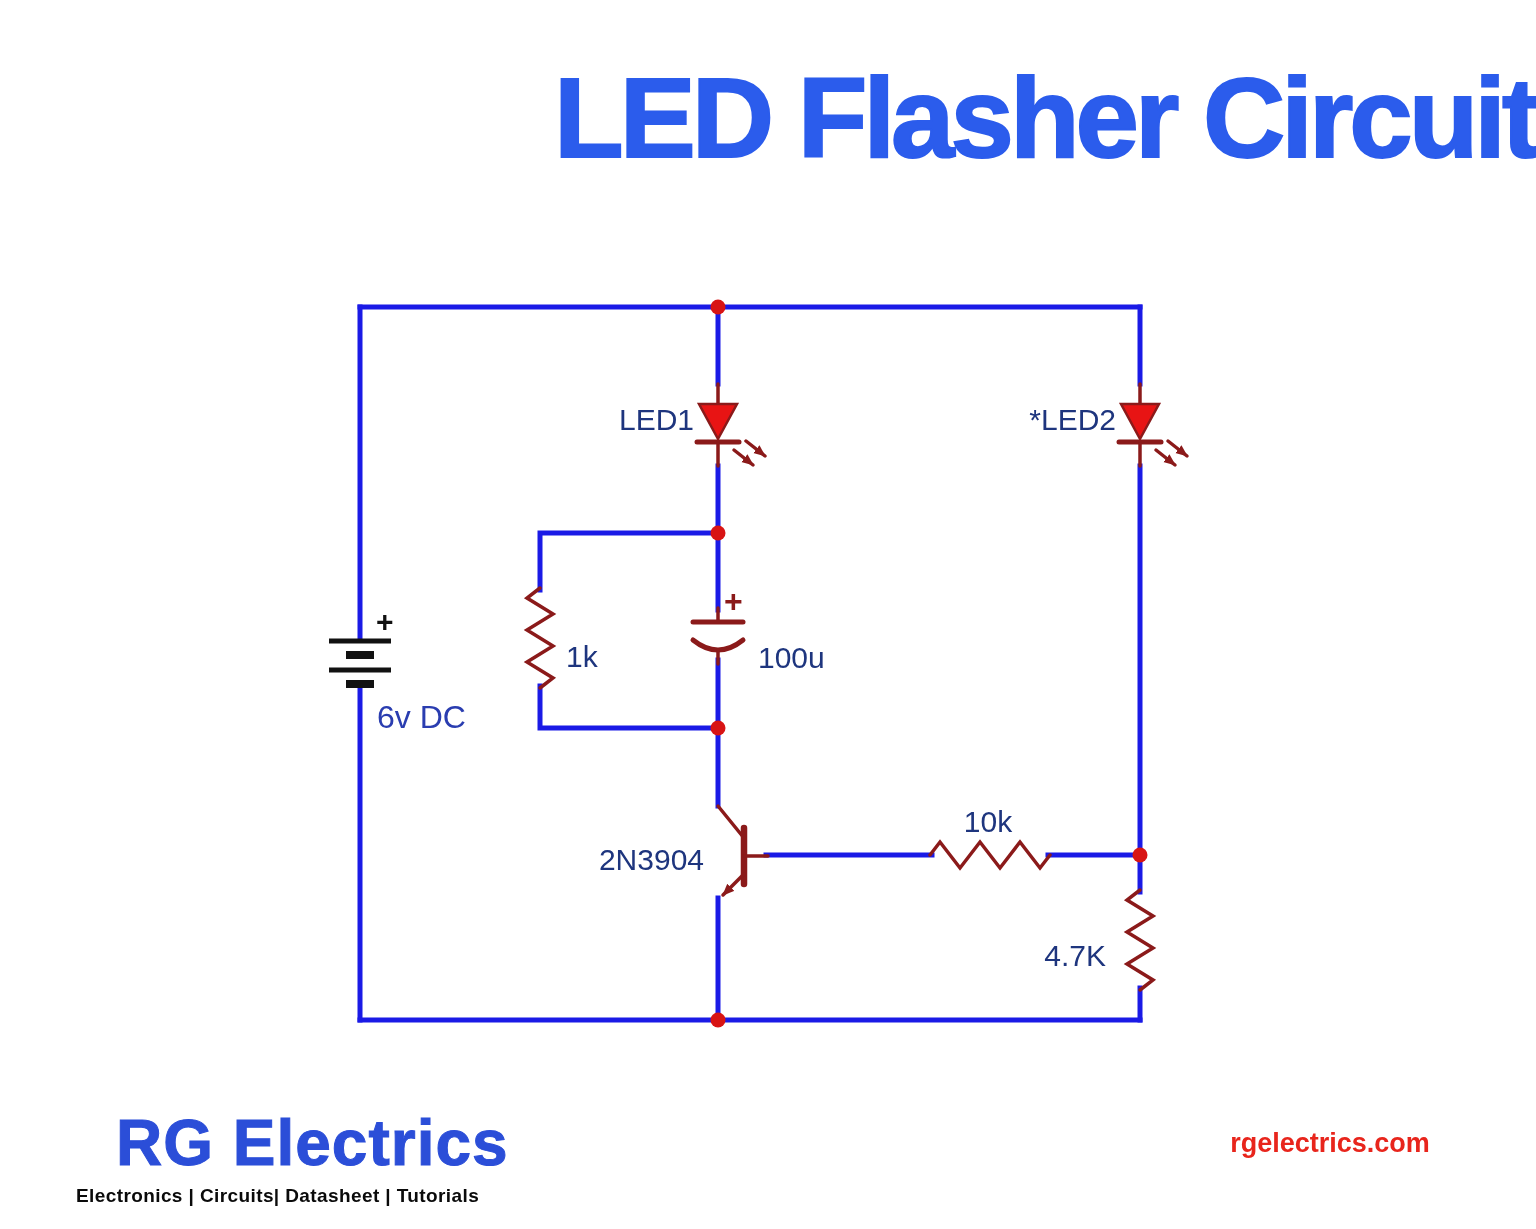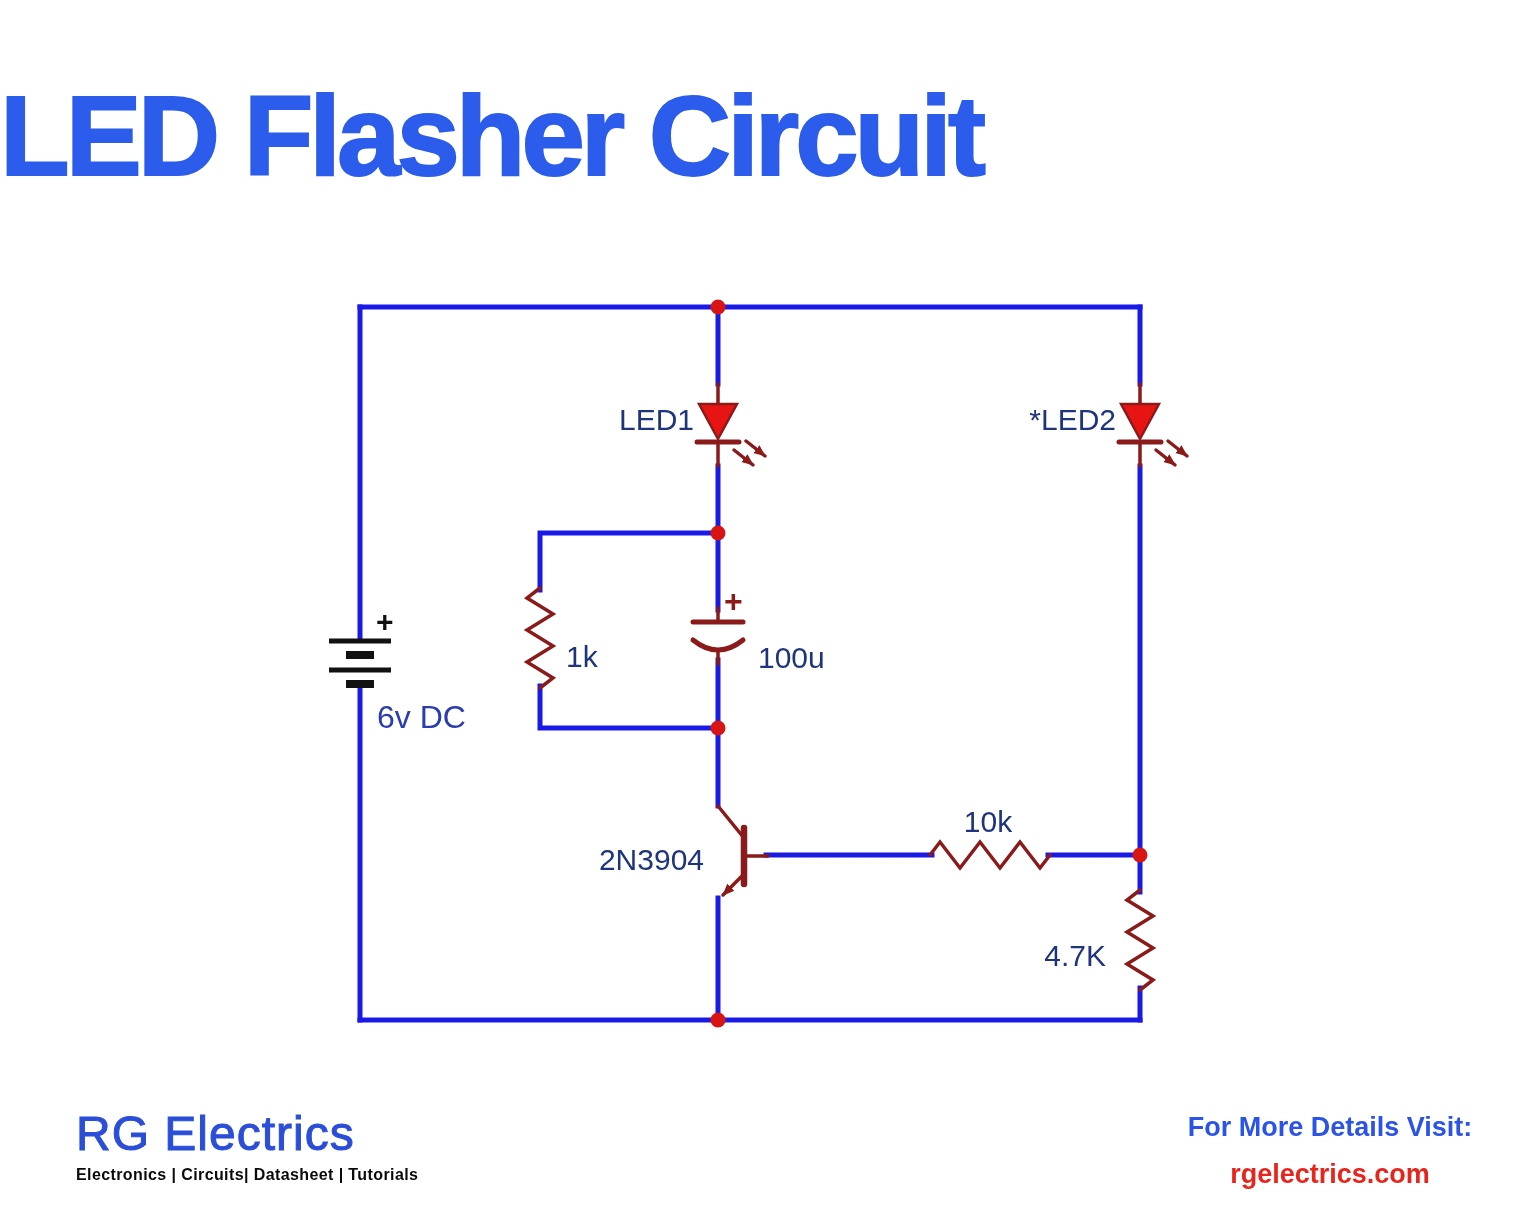--- a/index.html
+++ b/index.html
@@ -1,47 +1,47 @@
 <!DOCTYPE html>
 <html><head>
 <meta charset="utf-8">
 <style>
   html,body { margin:0; padding:0; background:#ffffff; }
   .page {
     position:relative; width:1536px; height:1229px; background:#ffffff;
     overflow:hidden; font-family:"Liberation Sans", sans-serif;
   }
   .title {
-    position:absolute; top:70px; left:0; width:100%; margin:0;
-    text-align:left; font-size:114px; font-weight:bold;
+    position:absolute; top:52px; left:0; width:100%; margin:0;
+    text-align:right; font-size:114px; font-weight:bold;
     letter-spacing:-4px; color:#2b5cec;
     -webkit-text-stroke:2px #2b5cec;
   }
   svg.schematic { position:absolute; left:0; top:0; width:1536px; height:1229px; }
 
   .wires path { stroke:#1a1ae6; stroke-width:5; fill:none; stroke-linecap:square; }
   .comp { stroke:#8b1a1a; stroke-width:3.5; fill:none; stroke-linecap:round; }
   .comp.thick { stroke-width:5; }
   .comp.bar { stroke-width:6.5; }
   .led-tri { fill:#e81414; stroke:#8b1a1a; stroke-width:2.5; }
   .dot { fill:#d81414; }
   .bat { stroke:#111111; fill:none; stroke-linecap:butt; }
 
   svg text { font-family:"Liberation Sans", sans-serif; font-size:30px; fill:#1e357e; }
   svg text.black-label { fill:#111111; font-weight:bold; }
   svg text.maroon-label { fill:#8b1a1a; font-weight:bold; font-size:32px; }
   svg text.volt-label { fill:#2a3db0; font-size:32px; }
 
   .brand { position:absolute; left:76px; top:1106px; }
   .brand-logo {
-    font-size:48px; font-weight:normal; color:#2b4ed8; letter-spacing:1px;
+    font-size:64px; font-weight:bold; color:#2b4ed8; letter-spacing:1px;margin-left:40px;
     -webkit-text-stroke:1px #2b4ed8;
   }
   .brand-tagline {
-    margin-top:5px; font-size:16px; font-weight:bold; color:#0a0a0a;
+    margin-top:5px; font-size:19px; font-weight:bold; color:#0a0a0a;
     letter-spacing:0.4px;
   }
   .visit {
     position:absolute; left:1180px; top:1112px; width:300px;
     text-align:center; font-weight:bold;
   }
   .visit-line { font-size:27px; color:#2b53e8; }
   .visit-url { font-size:27px; color:#e8251c; margin-top:16px; }
 </style>
 </head>
@@ -148,17 +148,16 @@
       <circle class="dot" cx="1140" cy="855" r="7.5"></circle>
     </g>
   </svg>
 
   <div class="brand">
     <div class="brand-logo">RG Electrics</div>
     <div class="brand-tagline">Electronics | Circuits| Datasheet | Tutorials</div>
   </div>
 
   <div class="visit">
-    <div class="visit-line">For More Details Visit:</div>
     <div class="visit-url">rgelectrics.com</div>
   </div>
 
 </div>
 
 </body></html>

